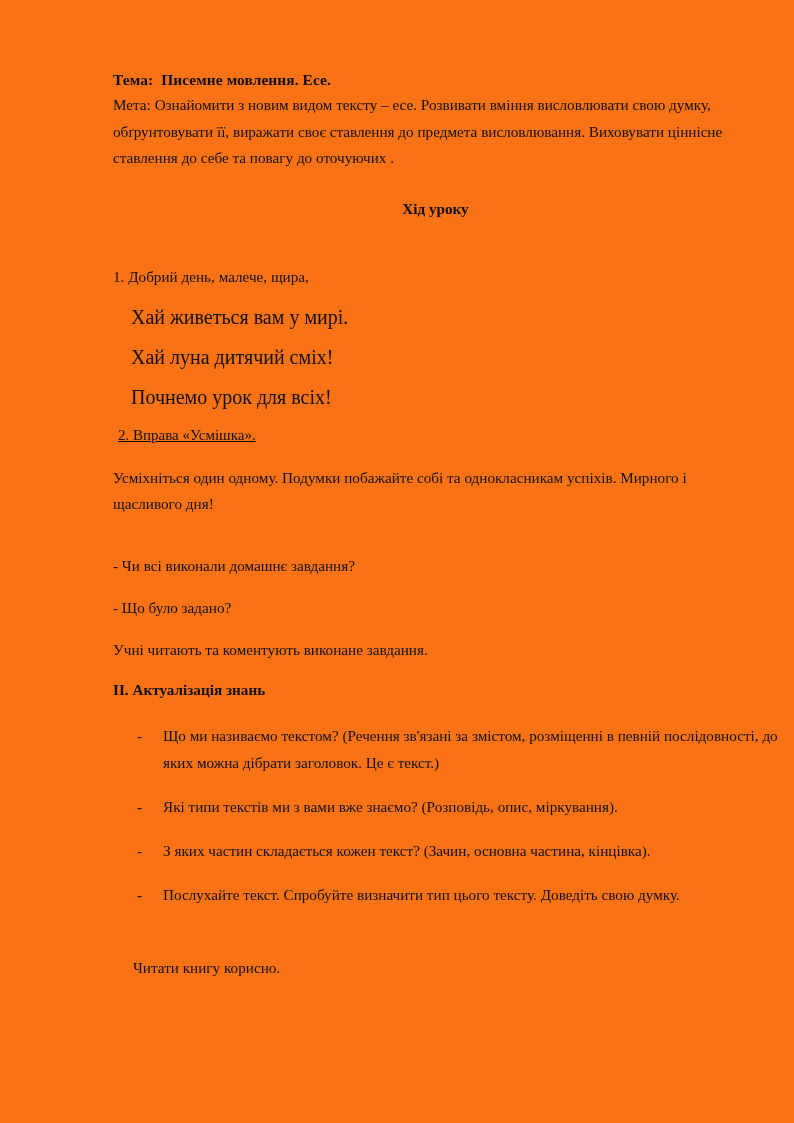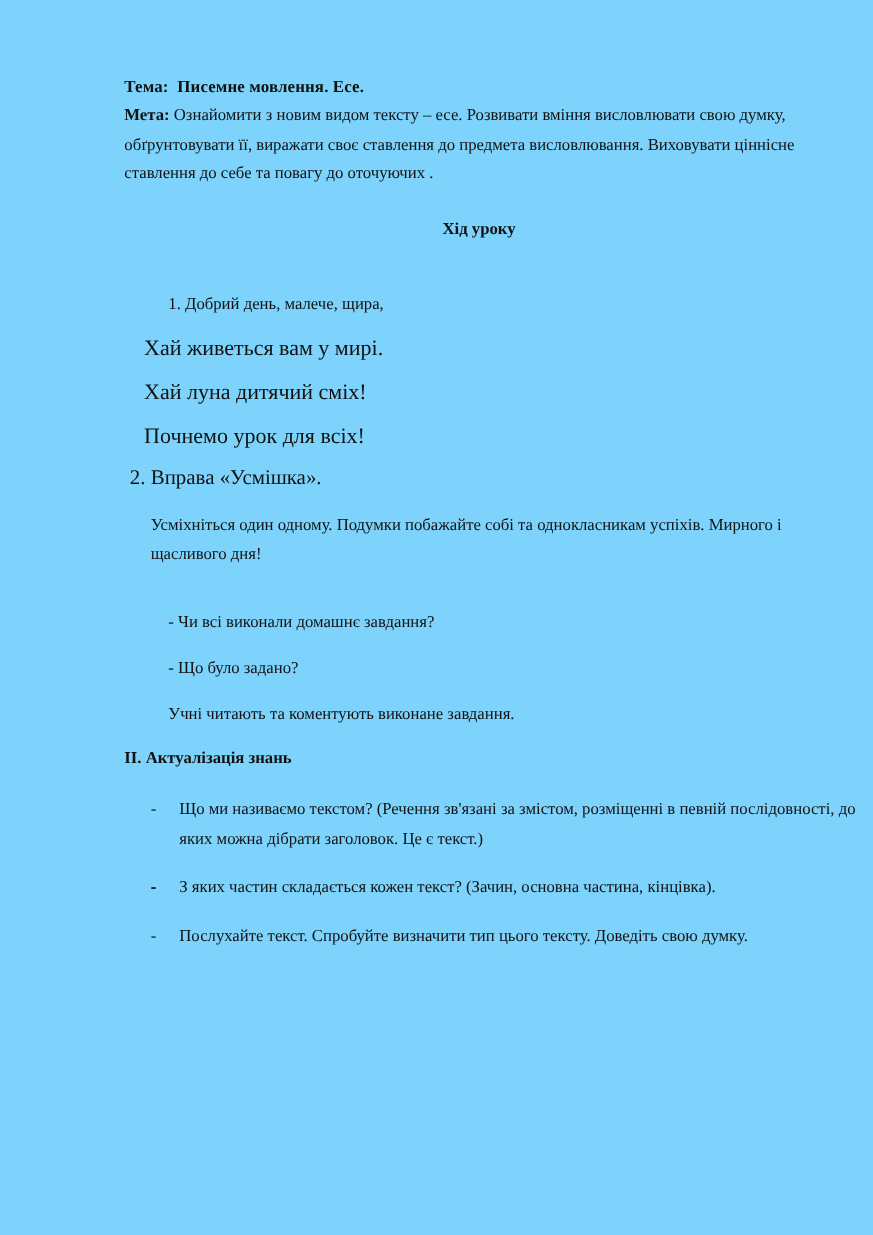--- a/index.html
+++ b/index.html
@@ -12,21 +12,21 @@
     width: 794px;
     height: 1123px;
     position: relative;
     font-family: "Liberation Serif", "DejaVu Serif", serif;
     color: #111111;
     -webkit-font-smoothing: antialiased;
   }
   .page {
     position: absolute;
     inset: 0;
-    background: #7dd3fc;
+    background: #f97316;
     overflow: hidden;
   }
   .content {
     position: absolute;
     left: 113px;
     top: 68px;
     width: 645px;
   }
   .para {
     font-size: 15.2px;
@@ -37,21 +37,21 @@
 
   
   .row-title {
     font-weight: bold;
     font-size: 15.4px;
     line-height: 24px;
     letter-spacing: 0.1px;
     white-space: pre;
   }
   .lead-label {
-    font-weight: bold;
+    font-weight: normal;
     text-align: right;
   }
 
   .meta-block {
     margin-top: 0px;
     font-size: 15.2px;
     line-height: 26.5px;
     width: 636px;
   }
 
@@ -86,26 +86,26 @@
 
   
   .poem-line {
     padding-left: 18px;
     font-size: 20px;
     line-height: 24px;
   }
   .numbered {
     font-size: 15.2px;
     line-height: 24px;
-    margin-left: 40px;
   }
   .numbered-ind {
     padding-left: 5px;
-    font-size: 19px;
-    line-height: 24px;
+    font-size: 15px;
+    line-height: 24px;
+    text-decoration: underline;
   }
 
   
   .bullets {
     margin: 0;
     padding: 0;
     list-style: none;
   }
   .bullet-item {
     position: relative;
@@ -161,21 +161,21 @@
     <div class="spacer-16"></div>
 
     <div class="poem-line">Почнемо урок для всіх!</div>
 
     <div class="spacer-14"></div>
 
     <div class="numbered-ind">2. Вправа «Усмішка».</div>
 
     <div class="spacer-18"></div>
 
-    <div class="para" style="width:575px;margin-left:24px;">Усміхніться один одному. Подумки побажайте собі та однокласникам успіхів. Мирного і щасливого дня!</div>
+    <div class="para" style="width:575px;">Усміхніться один одному. Подумки побажайте собі та однокласникам успіхів. Мирного і щасливого дня!</div>
 
     <div class="spacer-18"></div>
 
 
     <div class="spacer-18"></div>
 
     <div class="numbered">- Чи всі виконали домашнє завдання?</div>
 
     <div class="spacer-18"></div>
 
@@ -191,31 +191,33 @@
 
     <div class="spacer-20"></div>
 
     <ul class="bullets">
       <li class="bullet-item">
         <span class="bullet-dash">-</span>
         <span>Що ми називаємо текстом? (Речення зв'язані за змістом, розміщенні в певній послідовності, до яких можна дібрати заголовок. Це є текст.)</span>
       </li>
       <li class="bullet-item">
         <span class="bullet-dash">-</span>
+        <span>Які типи текстів ми з вами вже знаємо? (Розповідь, опис, міркування).</span>
       </li>
       <li class="bullet-item">
         <span class="bullet-dash">-</span>
         <span>З яких частин складається кожен текст? (Зачин, основна частина, кінцівка).</span>
       </li>
       <li class="bullet-item">
         <span class="bullet-dash">-</span>
         <span>Послухайте текст. Спробуйте визначити тип цього тексту. Доведіть свою думку.</span>
       </li>
     </ul>
 
     <div class="spacer-22"></div>
 
 
     <div class="spacer-26"></div>
 
+    <div class="closing-line">Читати книгу корисно.</div>
 
   </div>
 </div>
 
 </body></html>

